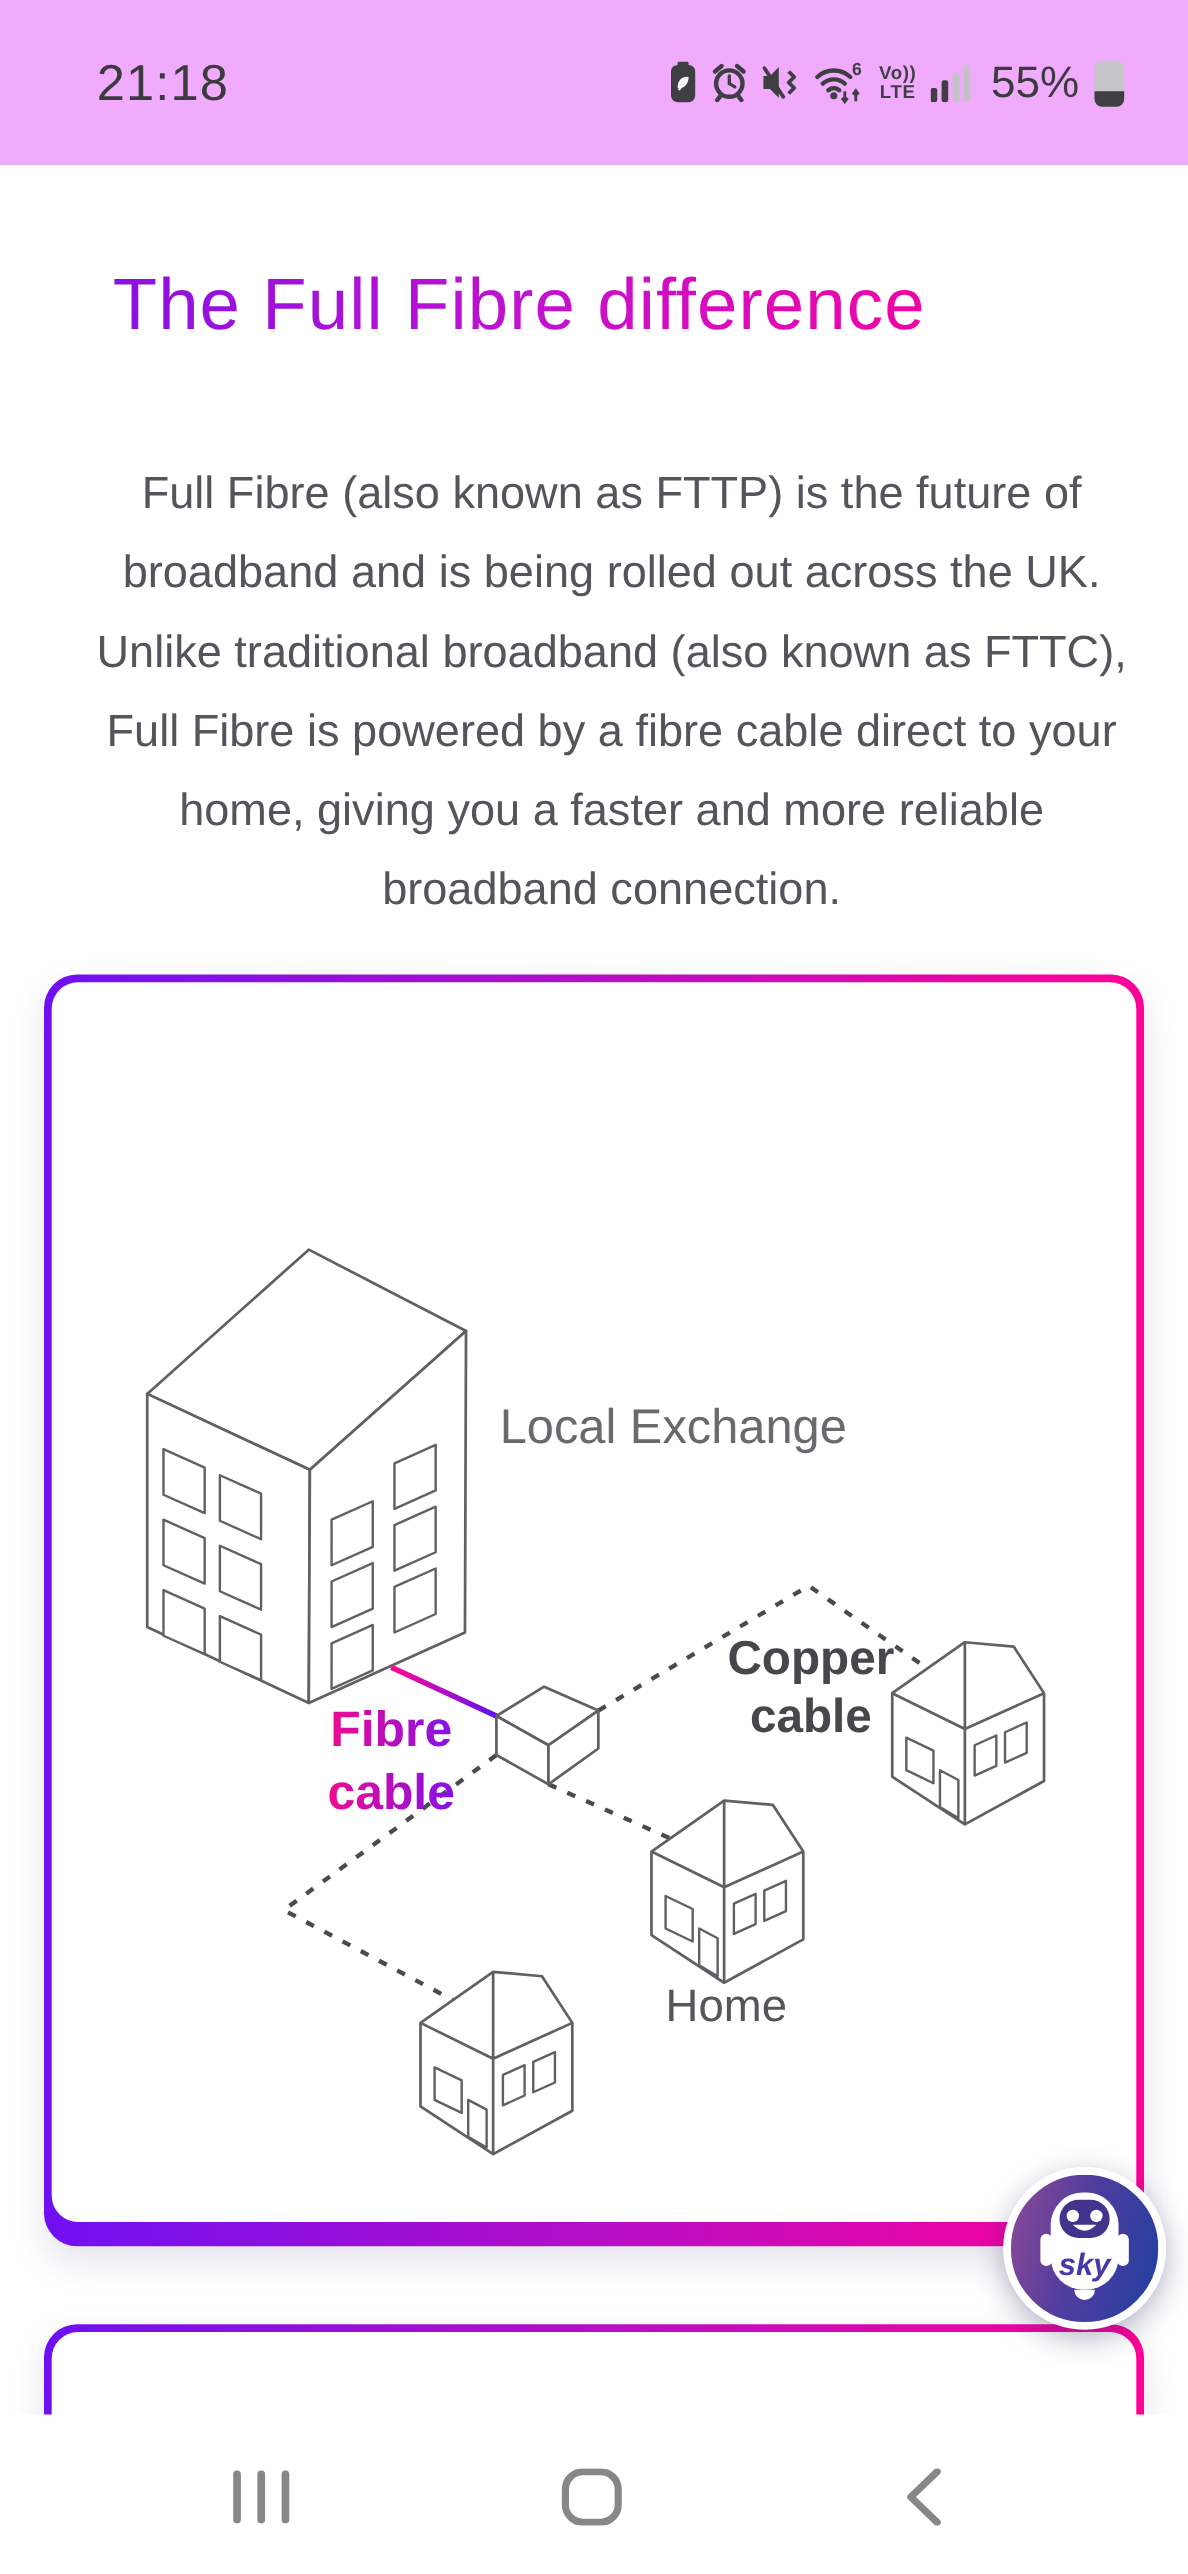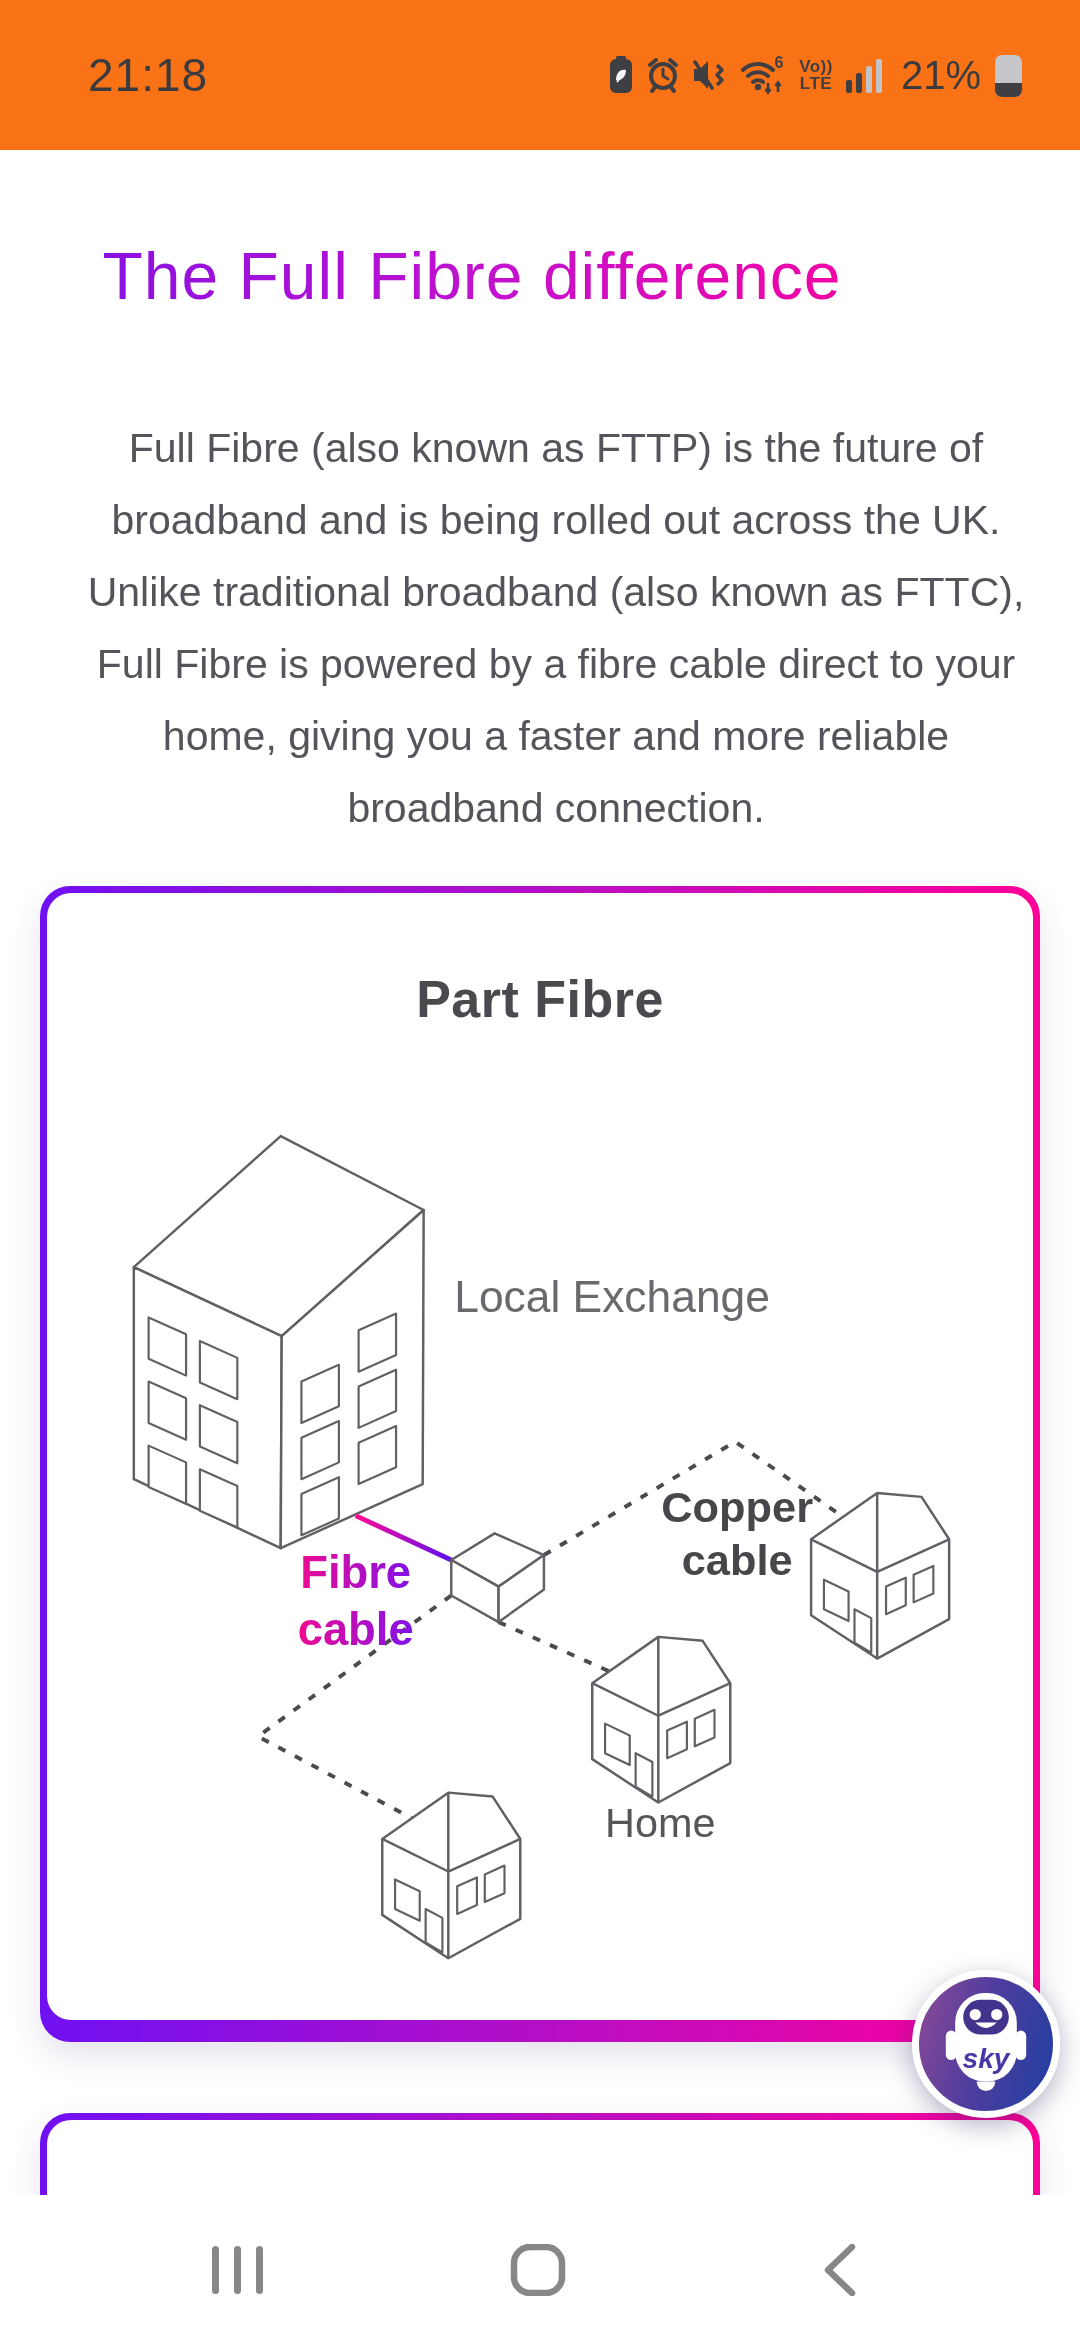--- a/index.html
+++ b/index.html
@@ -2,21 +2,21 @@
 <html><head>
 <meta charset="utf-8">
 <style>
   html,body{margin:0;padding:0;}
   body{
     width:1080px;height:2340px;position:relative;overflow:hidden;
     background:#ffffff;font-family:"Liberation Sans",sans-serif;
   }
   
   .status-bar{
-    position:absolute;top:0;left:0;width:1080px;height:150px;background:#f97316;
+    position:absolute;top:0;left:0;width:1080px;height:150px;background:#f0abfc;
     display:flex;align-items:center;justify-content:space-between;
     padding:0 56px 0 88px;box-sizing:border-box;
   }
   .status-time{font-size:46px;color:#3b3b3f;letter-spacing:1px;}
   .status-icons{display:flex;align-items:center;gap:13px;}
   .sicon{display:block;}
   .volte{display:flex;flex-direction:column;align-items:center;line-height:1;color:#3f3f43;
          font-weight:700;font-size:17px;letter-spacing:.5px;}
   .batt-pct{font-size:40px;color:#3b3b3f;margin-left:4px;}
   
@@ -106,34 +106,33 @@
     <div class="volte">
       <span>Vo))</span>
       <span>LTE</span>
     </div>
     <svg class="sicon" width="38" height="36" viewBox="0 0 38 36">
       <rect x="0" y="23" width="6" height="13" rx="2" fill="#3f3f43"></rect>
       <rect x="10" y="16" width="6" height="20" rx="2" fill="#3f3f43"></rect>
       <rect x="20" y="9" width="6" height="27" rx="2" fill="#c3c3c7"></rect>
       <rect x="30" y="2" width="6" height="34" rx="2" fill="#c3c3c7"></rect>
     </svg>
-    <span class="batt-pct">21%</span>
+    <span class="batt-pct">55%</span>
     <svg class="sicon" width="30" height="46" viewBox="0 0 30 46">
       <rect x="1" y="3" width="27" height="42" rx="7" fill="#c6c6ca"></rect>
       <path d="M1,31 h27 v7 a7,7 0 0 1 -7,7 h-13 a7,7 0 0 1 -7,-7 z" fill="#3f3f43"></path>
     </svg>
   </div>
 </header>
 
 <h1 class="page-title">The Full Fibre difference</h1>
 <p class="intro">Full Fibre (also known as FTTP) is the future of broadband and is being rolled out across the UK. Unlike traditional broadband (also known as FTTC), Full Fibre is powered by a fibre cable direct to your home, giving you a faster and more reliable broadband connection.</p>
 
 <section class="fibre-card card-part-fibre">
   <div class="card-inner">
-    <h2 class="card-heading">Part Fibre</h2>
 
     <svg class="diagram" viewBox="0 0 1000 920">
       <defs>
         <linearGradient id="cableGrad" gradientUnits="userSpaceOnUse" x1="313" y1="452" x2="410" y2="497">
           <stop offset="0" stop-color="#ff0a95"></stop>
             <stop offset="1" stop-color="#5f11ee"></stop>
         </linearGradient>
         <linearGradient id="fibreTxt" gradientUnits="userSpaceOnUse" x1="250" y1="0" x2="380" y2="0">
           <stop offset="0" stop-color="#f20b8e"></stop>
             <stop offset="1" stop-color="#7a12f0"></stop>

